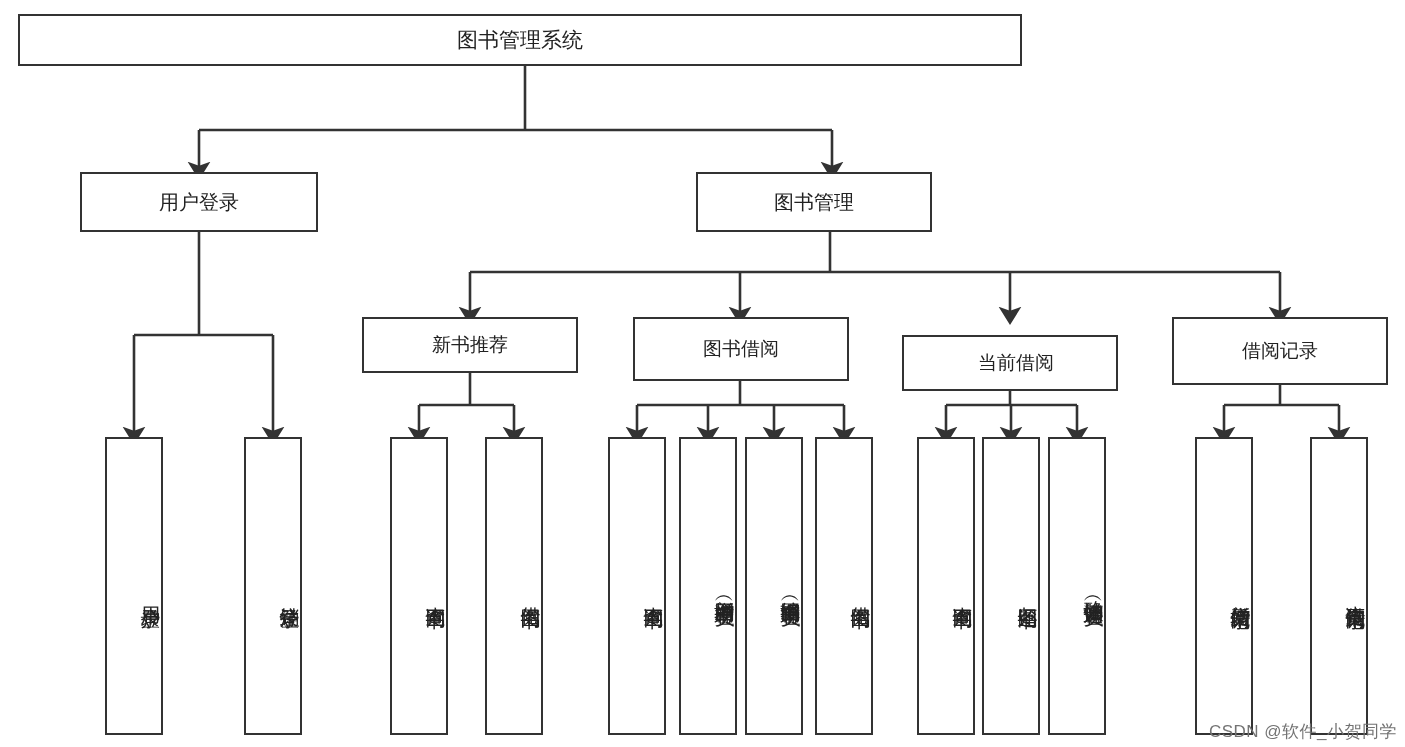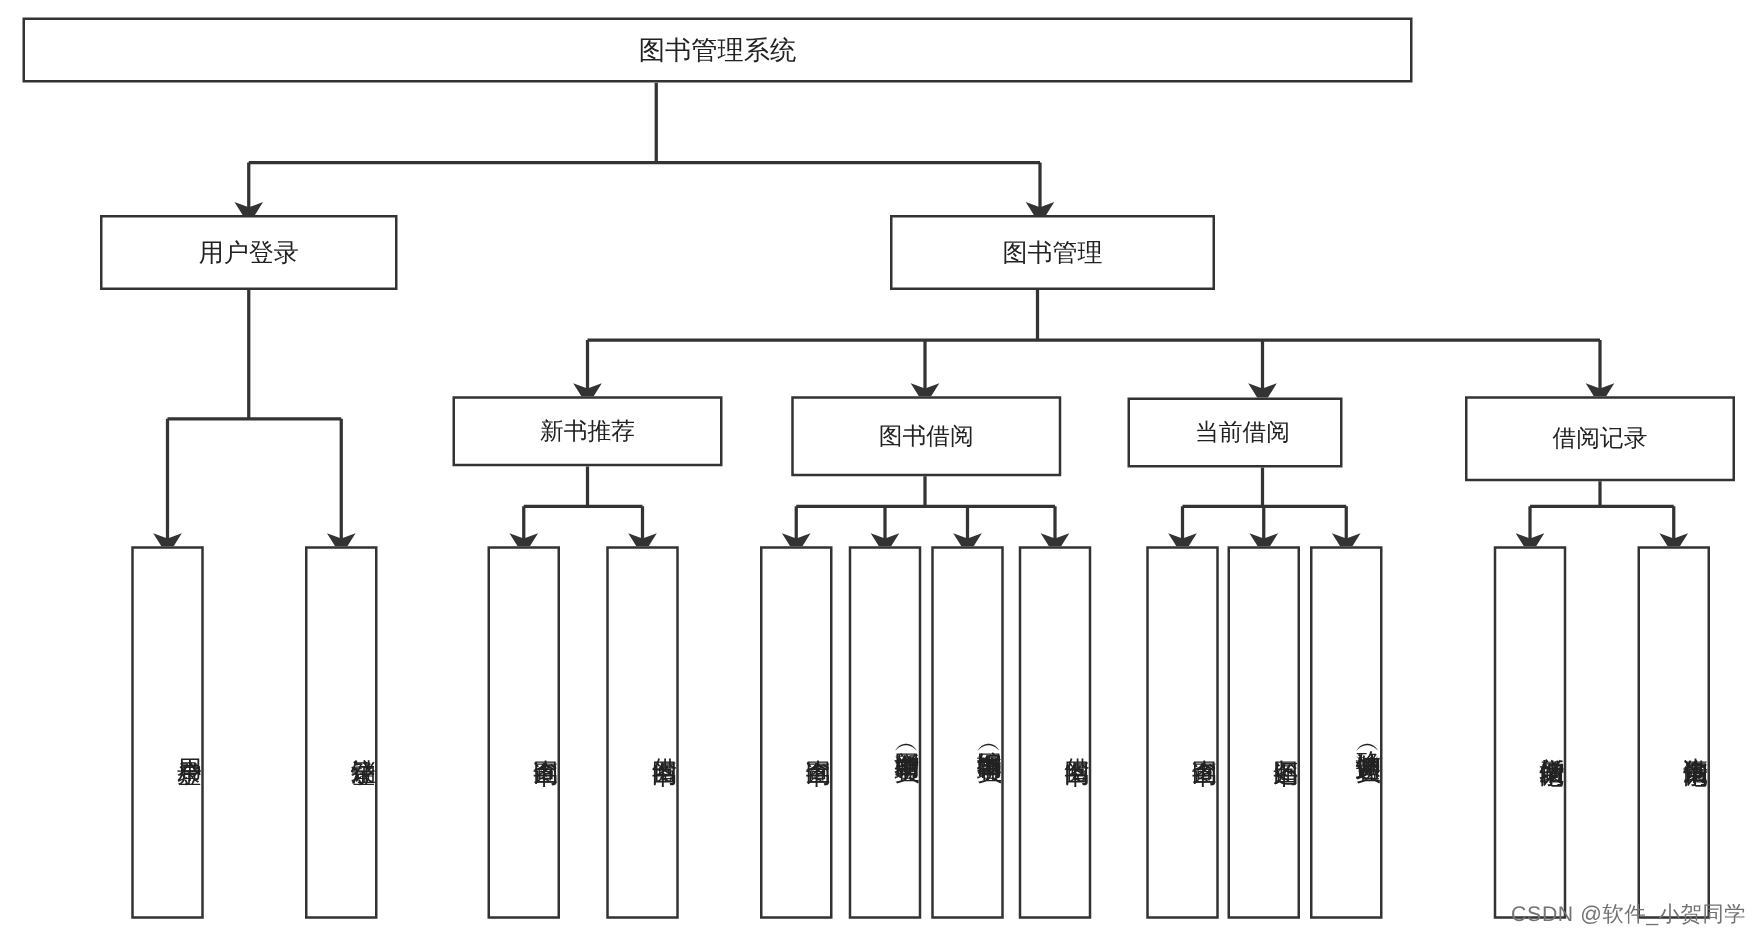--- a/index.html
+++ b/index.html
@@ -122,38 +122,38 @@
       <path d="M1011,405 L1011,435" marker-end="url(#arw)"></path>
       <path d="M1077,405 L1077,435" marker-end="url(#arw)"></path>
 
       <path d="M1280,373 L1280,405"></path>
       <path d="M1224,405 L1339,405"></path>
       <path d="M1224,405 L1224,435" marker-end="url(#arw)"></path>
       <path d="M1339,405 L1339,435" marker-end="url(#arw)"></path>
     </g>
   </svg>
 
-  <div class="node root" style="left:18px; top:14px; width:1112px; height:52px;">
+  <div class="node root" style="left:18px; top:14px; width:1004px; height:52px;">
     <span class="label">图书管理系统</span>
   </div>
 
   <div class="node level2" style="left:80px; top:172px; width:238px; height:60px;">
     <span class="label">用户登录</span>
   </div>
-  <div class="node level2" style="left:712px; top:172px; width:260px; height:60px;">
+  <div class="node level2" style="left:696px; top:172px; width:236px; height:60px;">
     <span class="label">图书管理</span>
   </div>
 
   <div class="node level3" style="left:362px; top:317px; width:216px; height:56px;justify-content:center;">
     <span class="label">新书推荐</span>
   </div>
   <div class="node level3" style="left:633px; top:317px; width:216px; height:64px;">
     <span class="label">图书借阅</span>
   </div>
-  <div class="node level3" style="left:902px; top:318px; width:172px; height:56px;padding-left:12px;">
+  <div class="node level3" style="left:902px; top:335px; width:216px; height:56px;padding-left:12px;">
     <span class="label">当前借阅</span>
   </div>
   <div class="node level3" style="left:1172px; top:317px; width:216px; height:68px;">
     <span class="label">借阅记录</span>
   </div>
 
   <div class="node leaf" style="left:105px; top:437px; width:58px; height:298px;">
     <span class="label">用户登录</span>
   </div>
   <div class="node leaf" style="left:244px; top:437px; width:58px; height:298px;">

